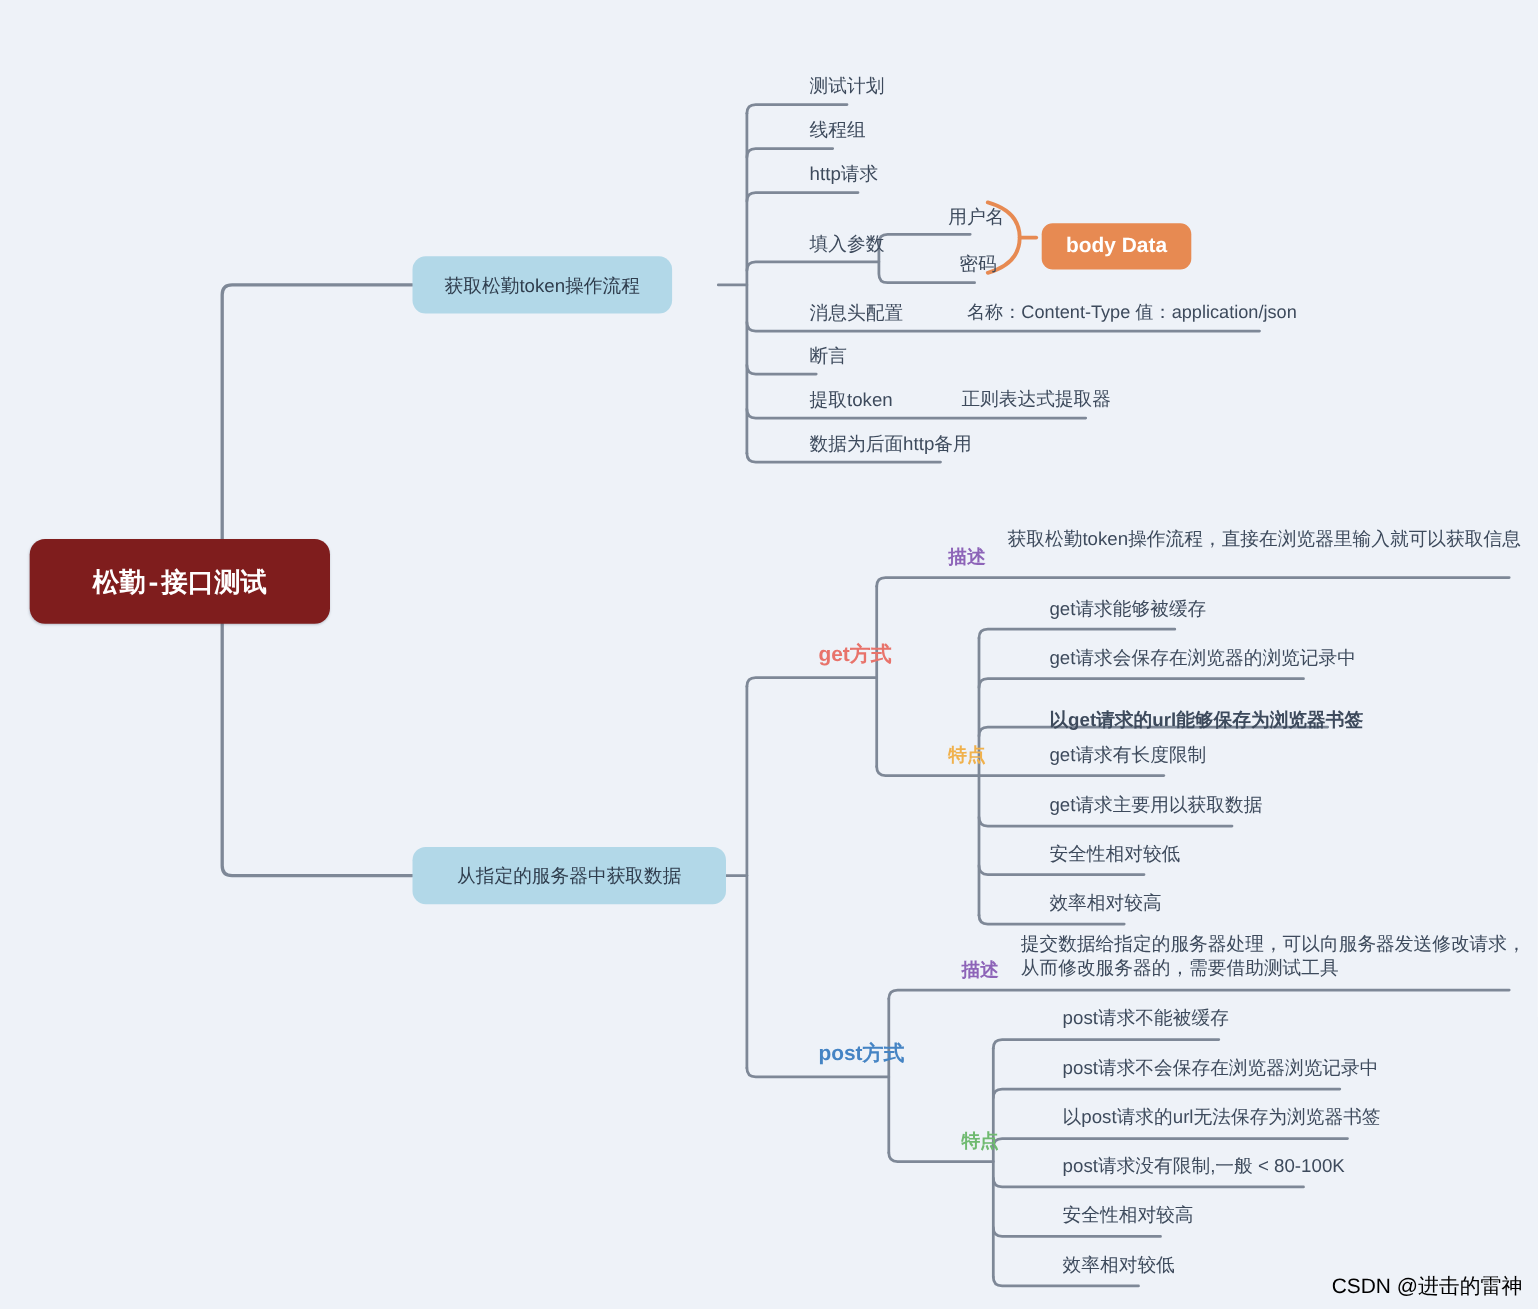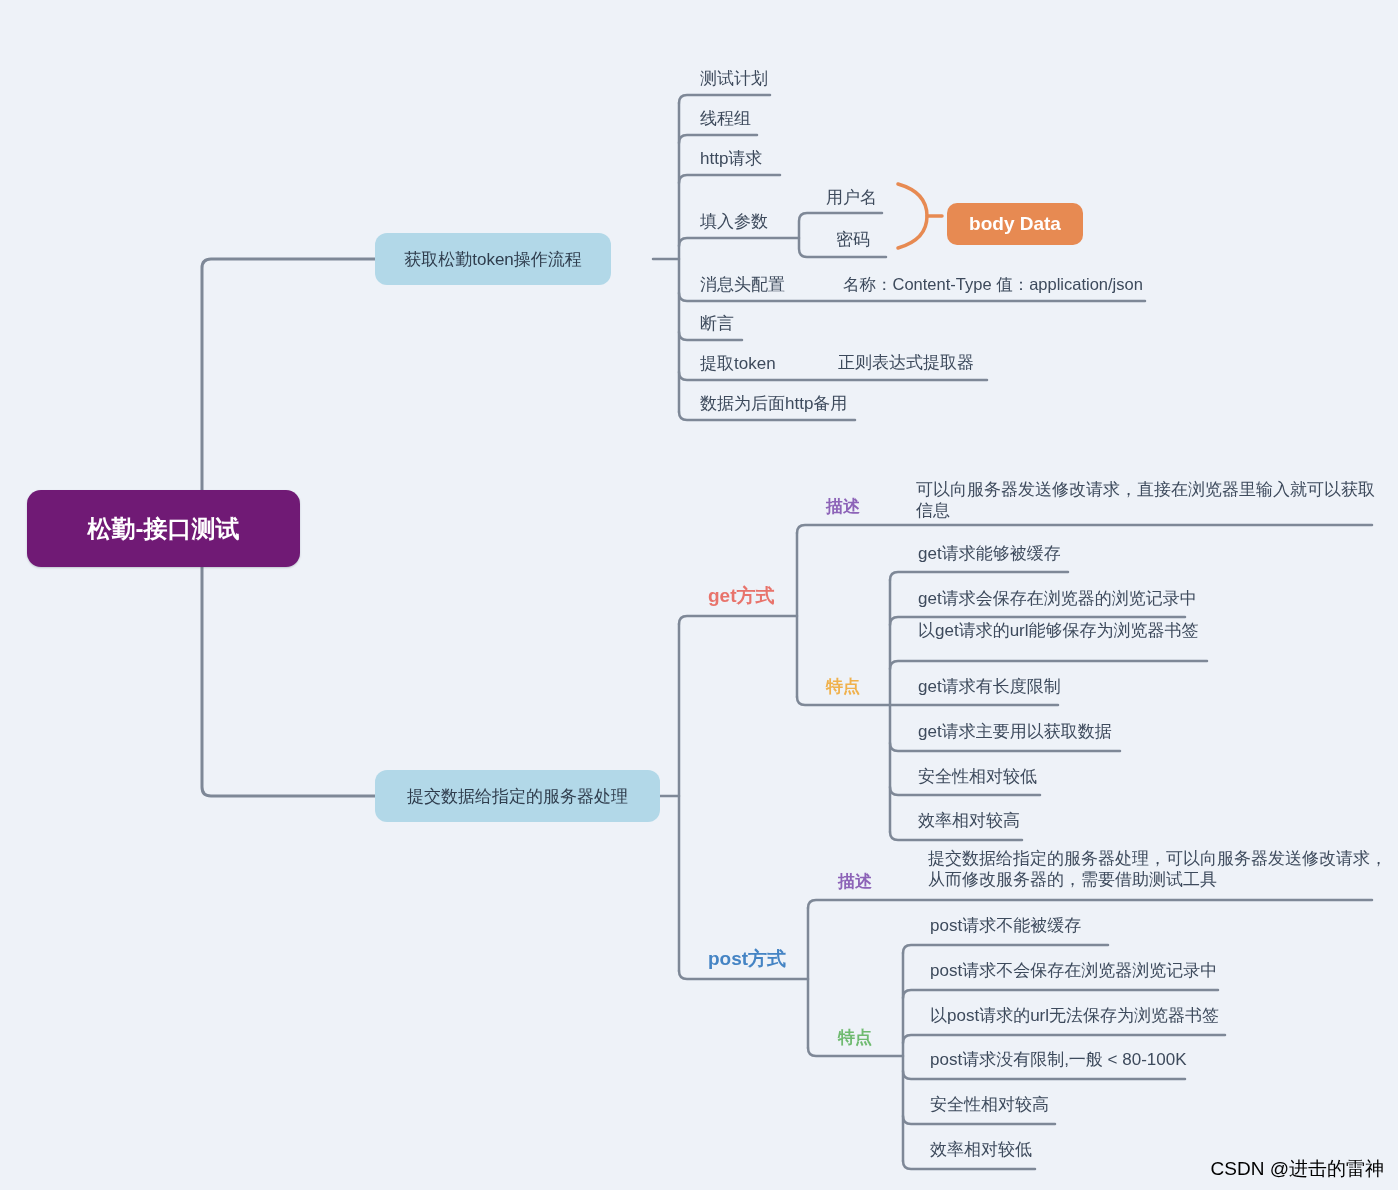--- a/index.html
+++ b/index.html
@@ -3,25 +3,25 @@
 <meta charset="utf-8">
 <style>
   html,body{margin:0;padding:0;}
   .stage{
     position:relative;width:1398px;height:1190px;
     background:#eef2f8;overflow:hidden;
     font-family:"Liberation Sans","DejaVu Sans",sans-serif;
     color:#3d4a5c;
   }
   svg.connectors{position:absolute;left:0;top:0;}
-  .t{position:absolute;white-space:nowrap;font-size:17px;line-height:21px;color:#3d4a5c;}
+  .t{position:absolute;white-space:nowrap;font-size:17px;line-height:21px;color:#3d4a5c;margin-left:36px;}
   .root{
     position:absolute;left:27px;top:490px;width:273px;height:77px;
-    background:#701a75;border-radius:14px;display:flex;align-items:center;justify-content:center;
-    color:#ffffff;font-weight:bold;font-size:24px;box-shadow:0 1px 2px rgba(60,70,90,.25);
+    background:#7f1d1d;border-radius:14px;display:flex;align-items:center;justify-content:center;
+    color:#ffffff;font-weight:bold;font-size:24px;box-shadow:0 1px 2px rgba(60,70,90,.25);font-family:Liberation Mono, monospace;
   }
   .branch{
     position:absolute;background:#b2d8e8;border-radius:12px;
     display:flex;align-items:center;justify-content:center;
     color:#2f3d4d;font-size:17px;
   }
   .callout{
     position:absolute;left:947px;top:203px;width:136px;height:42px;
     background:#e78a52;border-radius:10px;display:flex;align-items:center;justify-content:center;
     color:#ffffff;font-weight:bold;font-size:19px;
@@ -104,29 +104,29 @@
   <div class="t" style="left:826px;top:187px;">用户名</div>
   <div class="t" style="left:836px;top:229px;">密码</div>
   <div class="callout">body Data</div>
   <div class="t" style="left:700px;top:274px;">消息头配置</div>
   <div class="t" style="left:843px;top:274px;font-size:16.5px;text-align:center;">名称：Content-Type  值：application/json</div>
   <div class="t" style="left:700px;top:313px;">断言</div>
   <div class="t" style="left:700px;top:353px;">提取token</div>
   <div class="t" style="left:838px;top:352px;">正则表达式提取器</div>
   <div class="t" style="left:700px;top:393px;text-align:center;">数据为后面http备用</div>
 
-  <div class="branch" style="left:375px;top:770px;width:285px;height:52px;">提交数据给指定的服务器处理</div>
+  <div class="branch" style="left:375px;top:770px;width:285px;height:52px;">从指定的服务器中获取数据</div>
 
   <div class="t lab-get" style="left:708px;top:585px;">get方式</div>
   <div class="t lab-desc" style="left:826px;top:496px;">描述</div>
-  <div class="desc-block" style="left:916px;top:479px;width:468px;">可以向服务器发送修改请求，直接在浏览器里输入就可以获取信息</div>
+  <div class="desc-block" style="left:916px;top:479px;width:468px;">获取松勤token操作流程，直接在浏览器里输入就可以获取信息</div>
   <div class="t lab-feat-get" style="left:826px;top:676px;">特点</div>
   <div class="t" style="left:918px;top:543px;">get请求能够被缓存</div>
   <div class="t" style="left:918px;top:588px;">get请求会保存在浏览器的浏览记录中</div>
-  <div class="t" style="left:918px;top:620px;">以get请求的url能够保存为浏览器书签</div>
+  <div class="t" style="left:918px;top:644px;font-weight:bold;">以get请求的url能够保存为浏览器书签</div>
   <div class="t" style="left:918px;top:676px;">get请求有长度限制</div>
   <div class="t" style="left:918px;top:721px;">get请求主要用以获取数据</div>
   <div class="t" style="left:918px;top:766px;">安全性相对较低</div>
   <div class="t" style="left:918px;top:810px;">效率相对较高</div>
 
   <div class="t lab-post" style="left:708px;top:948px;">post方式</div>
   <div class="t lab-desc" style="left:838px;top:871px;">描述</div>
   <div class="desc-block" style="left:928px;top:848px;width:462px;">提交数据给指定的服务器处理，可以向服务器发送修改请求，从而修改服务器的，需要借助测试工具</div>
   <div class="t lab-feat-post" style="left:838px;top:1027px;">特点</div>
   <div class="t" style="left:930px;top:915px;">post请求不能被缓存</div>

